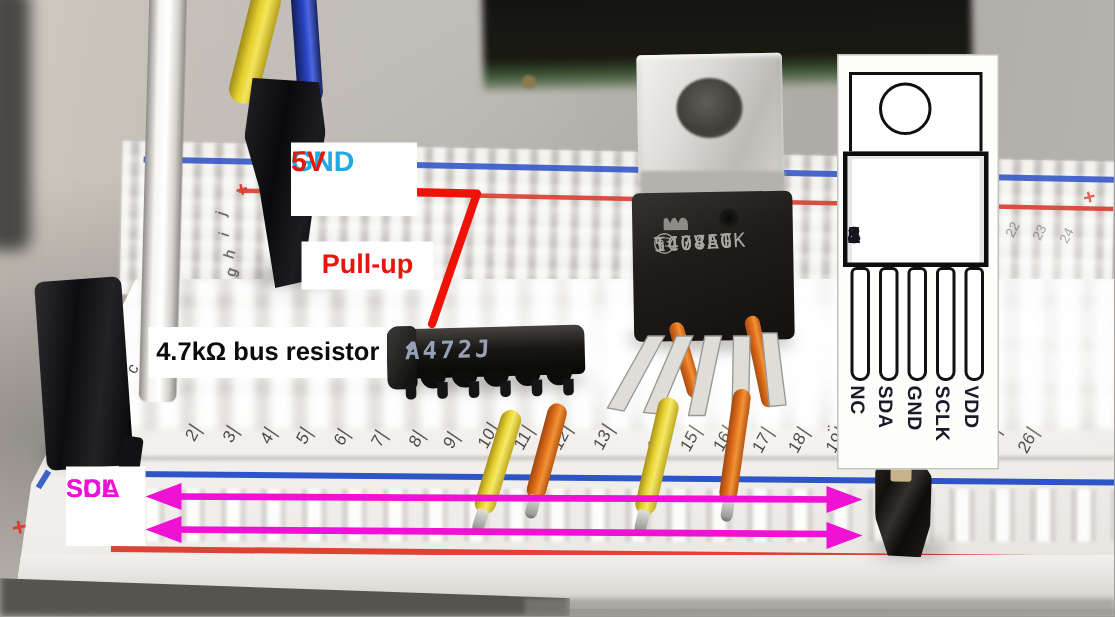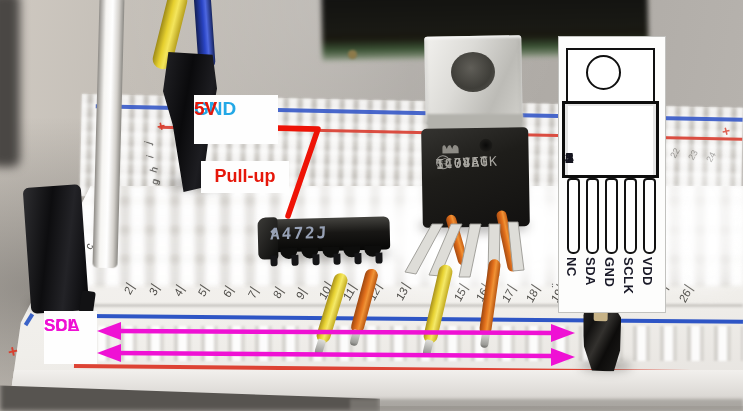--- a/index.html
+++ b/index.html
@@ -358,18 +358,19 @@
     <line x1="114" y1="353" x2="556" y2="356" stroke="var(--c-bus)" stroke-width="4.5"></line>
     <polygon points="97,353 121,344 121,362" fill="var(--c-bus)"></polygon>
     <polygon points="575,357 551,348 551,366" fill="var(--c-bus)"></polygon>
   </svg>
 
   <div class="labelbox box-gnd5v">
     <div class="t-gnd">GND</div>
     <div class="t-pow" style="color: rgb(230, 23, 10);">5V</div>
   </div>
   <div class="labelbox box-pullup t-pow" style="color: rgb(230, 23, 10);">Pull-up</div>
+  <div class="labelbox box-resistor">4.7kΩ bus resistor</div>
   <div class="labelbox box-sclsda">
     <div class="t-bus">SCL</div>
     <div class="t-bus">SDA</div>
   </div>
 
 </div>
 
 </body></html>

